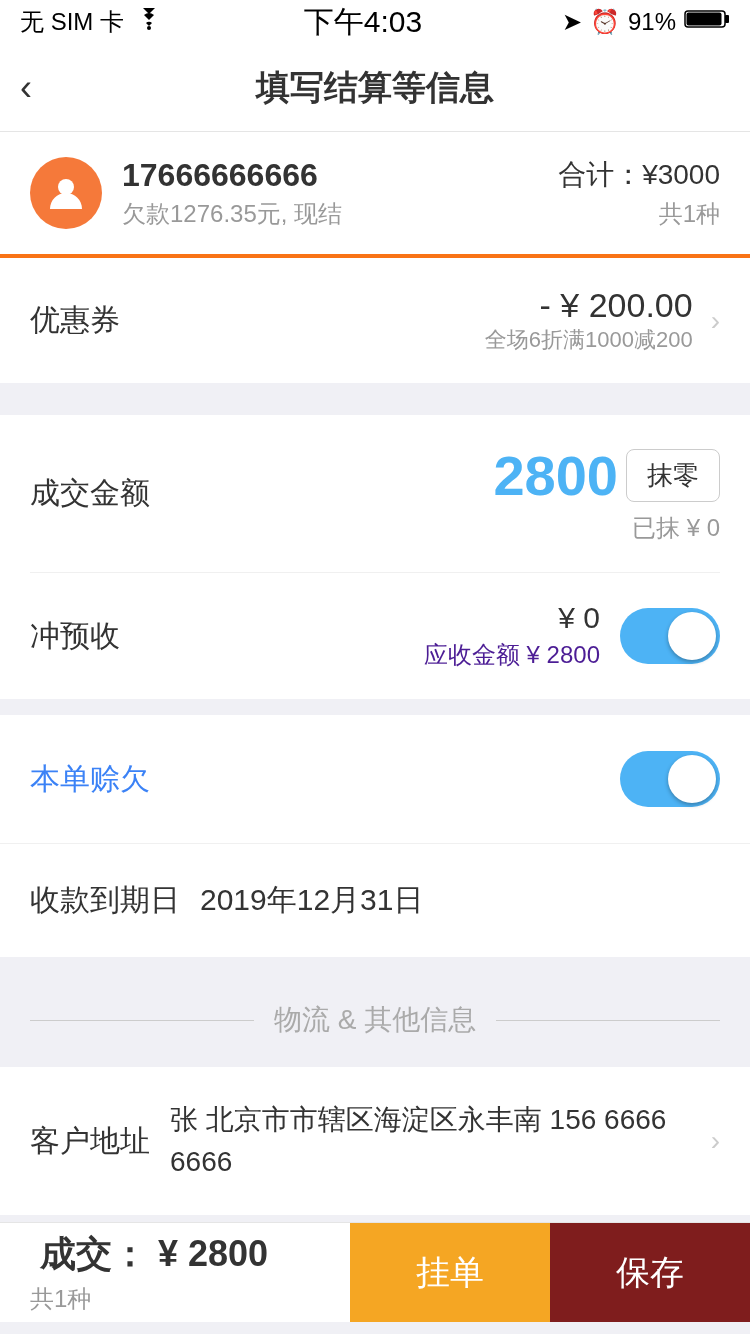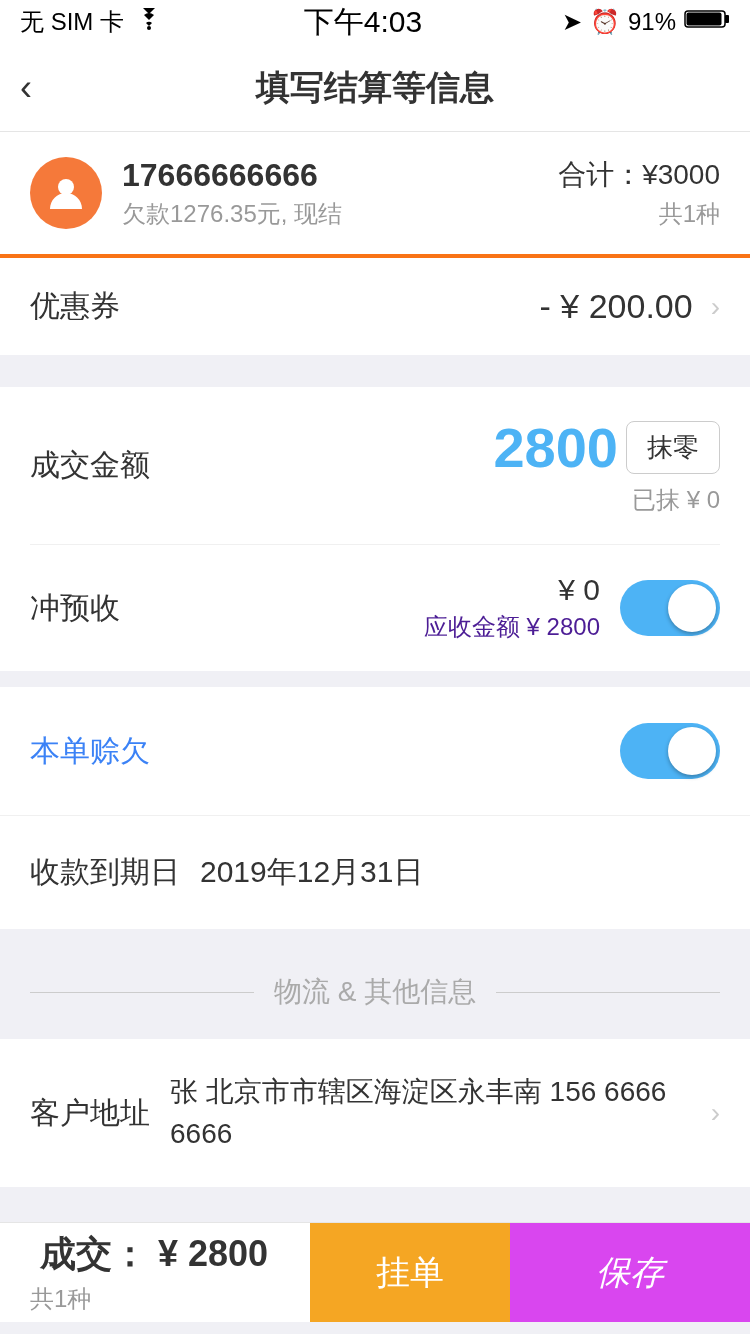--- a/index.html
+++ b/index.html
@@ -290,29 +290,28 @@
       width: 200px;
       background: #f5a623;
       color: #fff;
       font-size: 34px;
       display: flex;
       align-items: center;
       justify-content: center;
       cursor: pointer;
     }
     .footer-btn-save {
-      width: 240px;
-      background: #d946ef;
+      width: 200px;
+      background: #7f1d1d;
       color: #fff;
       font-size: 34px;
       display: flex;
       align-items: center;
       justify-content: center;
       cursor: pointer;
-      font-style: italic;
     }
   </style>
 </head>
 <body>
 
 <div class="status-bar">
   <div class="status-left">
     <span>无 SIM 卡</span>
     <span>
       <svg width="30" height="22" viewBox="0 0 30 22">
@@ -361,20 +360,21 @@
       <div class="total-label">合计：¥3000</div>
       <div class="total-count">共1种</div>
     </div>
   </div>
 
   <div class="coupon-row">
     <span class="coupon-left">优惠券</span>
     <div class="coupon-right">
       <div style="text-align:right;">
         <div class="coupon-amount">- ¥ 200.00</div>
+        <div class="coupon-desc">全场6折满1000减200</div>
       </div>
       <span class="chevron-right">›</span>
     </div>
   </div>
 </div>
 
 <div class="divider-block"></div>
 
 <div class="deal-section">
   <div class="deal-row">

